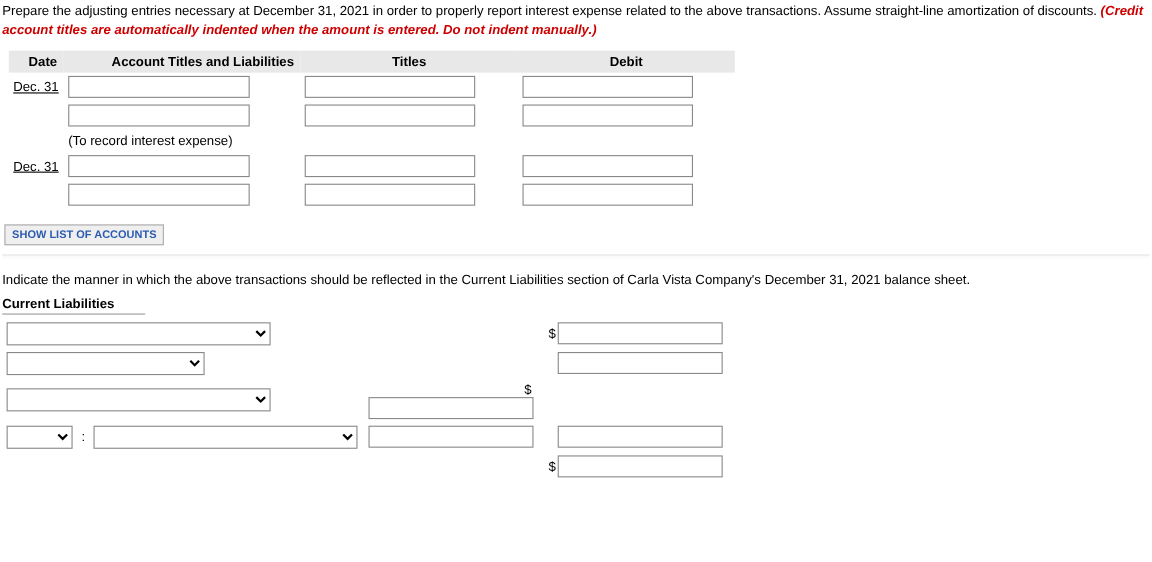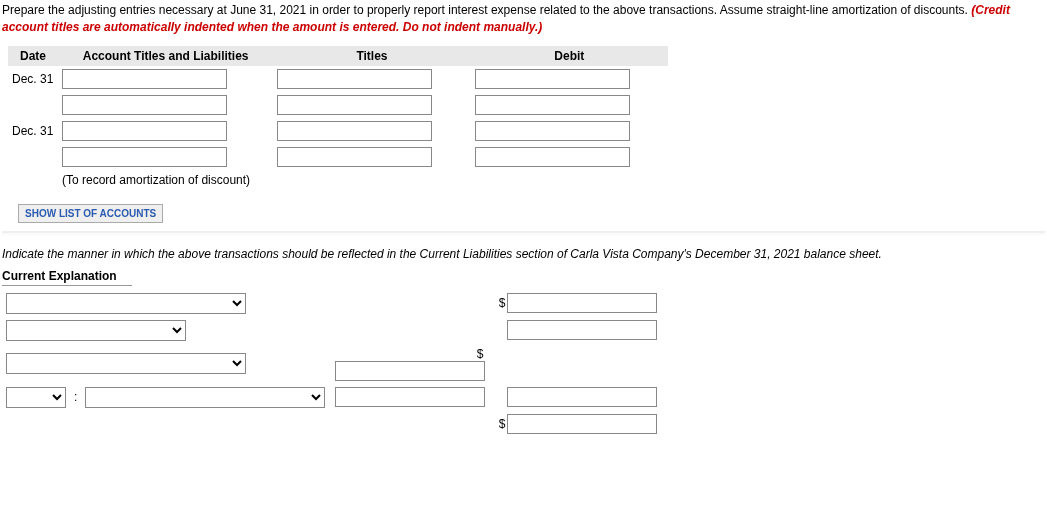--- a/index.html
+++ b/index.html
@@ -21,34 +21,35 @@
       font-weight: bold;
     }
     table.journal {
       border-collapse: collapse;
       width: 660px;
       margin-left: 6px;
     }
     table.journal th {
       background: #e8e8e8;
       font-weight: bold;
-      text-align: center;
+      text-align: right;
       padding: 3px 6px;
       font-size: 12px;
     }
     table.journal th.debit, table.journal th.credit {
       text-align: center;
     }
     table.journal td {
       padding: 3px 4px;
       vertical-align: middle;
     }
     table.journal td.date-col {
       width: 50px;
       white-space: nowrap;
+      text-decoration: underline;
     }
     input[type=text].account {
       width: 165px;
       height: 20px;
       border: 1px solid #888;
       padding: 0 3px;
       font-family: inherit;
       font-size: 12px;
     }
     input[type=text].amount {
@@ -56,40 +57,39 @@
       height: 20px;
       border: 1px solid #888;
       padding: 0 3px;
       font-family: inherit;
       font-size: 12px;
     }
     .caption {
       font-size: 12px;
     }
     .show-list {
-      margin: 14px 0 8px 16px;
+      margin: 14px 0 8px 2px;
     }
     .show-list button {
       background: #efefef;
       border: 1px solid #aaa;
       color: #2b5bb0;
       font-weight: bold;
       font-size: 10px;
       padding: 3px 6px;
       cursor: pointer;
       font-family: inherit;
     }
     hr.band {
       border: none;
       height: 4px;
       background: repeating-linear-gradient(#eee,#eee 2px,#fafafa 2px,#fafafa 4px);
       margin: 0 0 12px 0;
     }
     .section2 {
-      font-style: italic;
     }
     .cl-head {
       font-weight: bold;
       border-bottom: 1px solid #999;
       padding: 2px 0;
       margin-top: 6px;
       width: 130px;
     }
     table.liab {
       border-collapse: separate;
@@ -135,21 +135,21 @@
       border: none;
       border-bottom: 1px solid #555;
       width: 150px;
     }
     td.colon { padding-left:0; padding-right:2px; }
   </style>
 </head>
 <body>
 
 <div class="instruction">
-  <span>Prepare the adjusting entries necessary at June 31, 2021 in order to properly report interest expense related to the above transactions. Assume straight-line amortization of discounts. </span>
+  <span>Prepare the adjusting entries necessary at December 31, 2021 in order to properly report interest expense related to the above transactions. Assume straight-line amortization of discounts. </span>
   <span class="red">(Credit account titles are automatically indented when the amount is entered. Do not indent manually.)</span>
 </div>
 
 <table class="journal">
   <tbody>
       <tr>
     <th>Date</th>
     <th>Account Titles and Liabilities</th>
     <th class="debit">Titles</th>
     <th class="credit">Debit</th>
@@ -162,51 +162,51 @@
     <td><input type="text" class="amount" value="" style=""></td>
   </tr>
 
   <tr>
     <td class="date-col"></td>
     <td><input type="text" class="account" value="" style=""></td>
     <td><input type="text" class="amount" value="" style=""></td>
     <td><input type="text" class="amount" value="" style=""></td>
   </tr>
 
+  <tr>
+    <td></td>
+    <td colspan="3" class="caption">(To record interest expense)</td>
+  </tr>
 
   <tr>
     <td class="date-col">Dec. 31</td>
     <td><input type="text" class="account" value="" style=""></td>
     <td><input type="text" class="amount" value="" style=""></td>
     <td><input type="text" class="amount" value="" style=""></td>
   </tr>
 
   <tr>
     <td class="date-col"></td>
     <td><input type="text" class="account" value="" style=""></td>
     <td><input type="text" class="amount" value="" style=""></td>
     <td><input type="text" class="amount" value="" style=""></td>
   </tr>
 
-  <tr>
-    <td></td>
-    <td colspan="3" class="caption">(To record amortization of discount)</td>
-  </tr>
 </tbody>
   </table>
 
 <div class="show-list">
   <button>SHOW LIST OF ACCOUNTS</button>
 </div>
 
 <hr class="band">
 
 <div class="section2">Indicate the manner in which the above transactions should be reflected in the Current Liabilities section of Carla Vista Company's December 31, 2021 balance sheet.</div>
 
-<div class="cl-head">Current Explanation</div>
+<div class="cl-head">Current Liabilities</div>
 
 <table class="liab">
   <tbody>
       <tr>
     <td colspan="3"><select class="sel sel-w1"><option></option></select></td>
     <td style="width:160px;"></td>
     <td><span class="dollar">$</span><input type="text" class="num num-w" style=""></td>
     <td></td>
   </tr>
   <tr>

